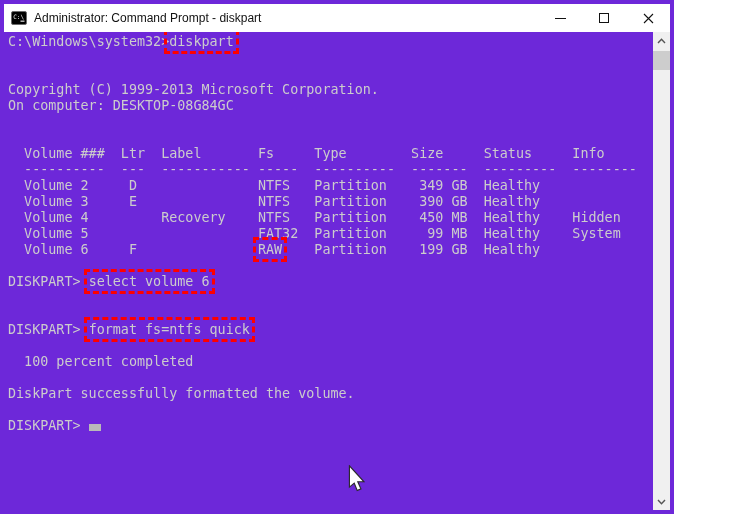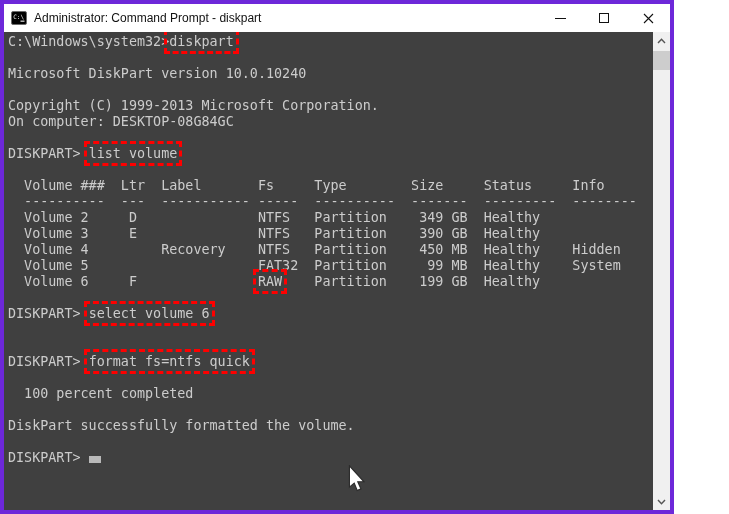--- a/index.html
+++ b/index.html
@@ -32,21 +32,21 @@
     display: flex; align-items: center; justify-content: center;
     color: #111;
   }
   .min-glyph { width: 11px; height: 1px; background: #111; display: block; }
   .max-glyph { width: 10px; height: 10px; border: 1px solid #111; display: block; }
 
   
   .body-row { flex: 1 1 auto; display: flex; min-height: 0; }
   .console {
     flex: 1 1 auto;
-    background: #404040;
+    background: #6d28d9;
     color: #cccccc;
     font-family: "DejaVu Sans Mono", "Liberation Mono", monospace;
     font-size: 13.4px;
     line-height: 16px;
     padding: 2px 0 10px 4px;
     overflow: hidden;
   }
   .line { height: 16px; white-space: pre; }
   .hl {
     outline: 3px dashed #fe0000;
@@ -105,26 +105,24 @@
           <path d="M1 1 L10 10 M10 1 L1 10" stroke="#111" stroke-width="1.1" fill="none"></path>
         </svg>
       </div>
     </div>
   </div>
 
   <div class="body-row">
     <div class="console">
         <div class="line"><span>C:\Windows\system32&gt;</span><span class="hl">diskpart</span></div>
         <div class="line"></div>
-        <div class="line"><span>Microsoft DiskPart version 10.0.10240</span></div>
         <div class="line"></div>
         <div class="line"><span>Copyright (C) 1999-2013 Microsoft Corporation.</span></div>
         <div class="line"><span>On computer: DESKTOP-08G84GC</span></div>
         <div class="line"></div>
-        <div class="line"><span>DISKPART&gt; </span><span class="hl">list volume</span></div>
         <div class="line"></div>
         <div class="line"><span>  Volume ###  Ltr  Label       Fs     Type        Size     Status     Info</span></div>
         <div class="line"><span>  ----------  ---  ----------- -----  ----------  -------  ---------  --------</span></div>
         <div class="line"><span>  Volume 2     D               NTFS   Partition    349 GB  Healthy</span></div>
         <div class="line"><span>  Volume 3     E               NTFS   Partition    390 GB  Healthy</span></div>
         <div class="line"><span>  Volume 4         Recovery    NTFS   Partition    450 MB  Healthy    Hidden</span></div>
         <div class="line"><span>  Volume 5                     FAT32  Partition     99 MB  Healthy    System</span></div>
         <div class="line"><span>  Volume 6     F               </span><span class="hl">RAW</span><span>    Partition    199 GB  Healthy</span></div>
         <div class="line"></div>
         <div class="line"><span>DISKPART&gt; </span><span class="hl">select volume 6</span></div>

